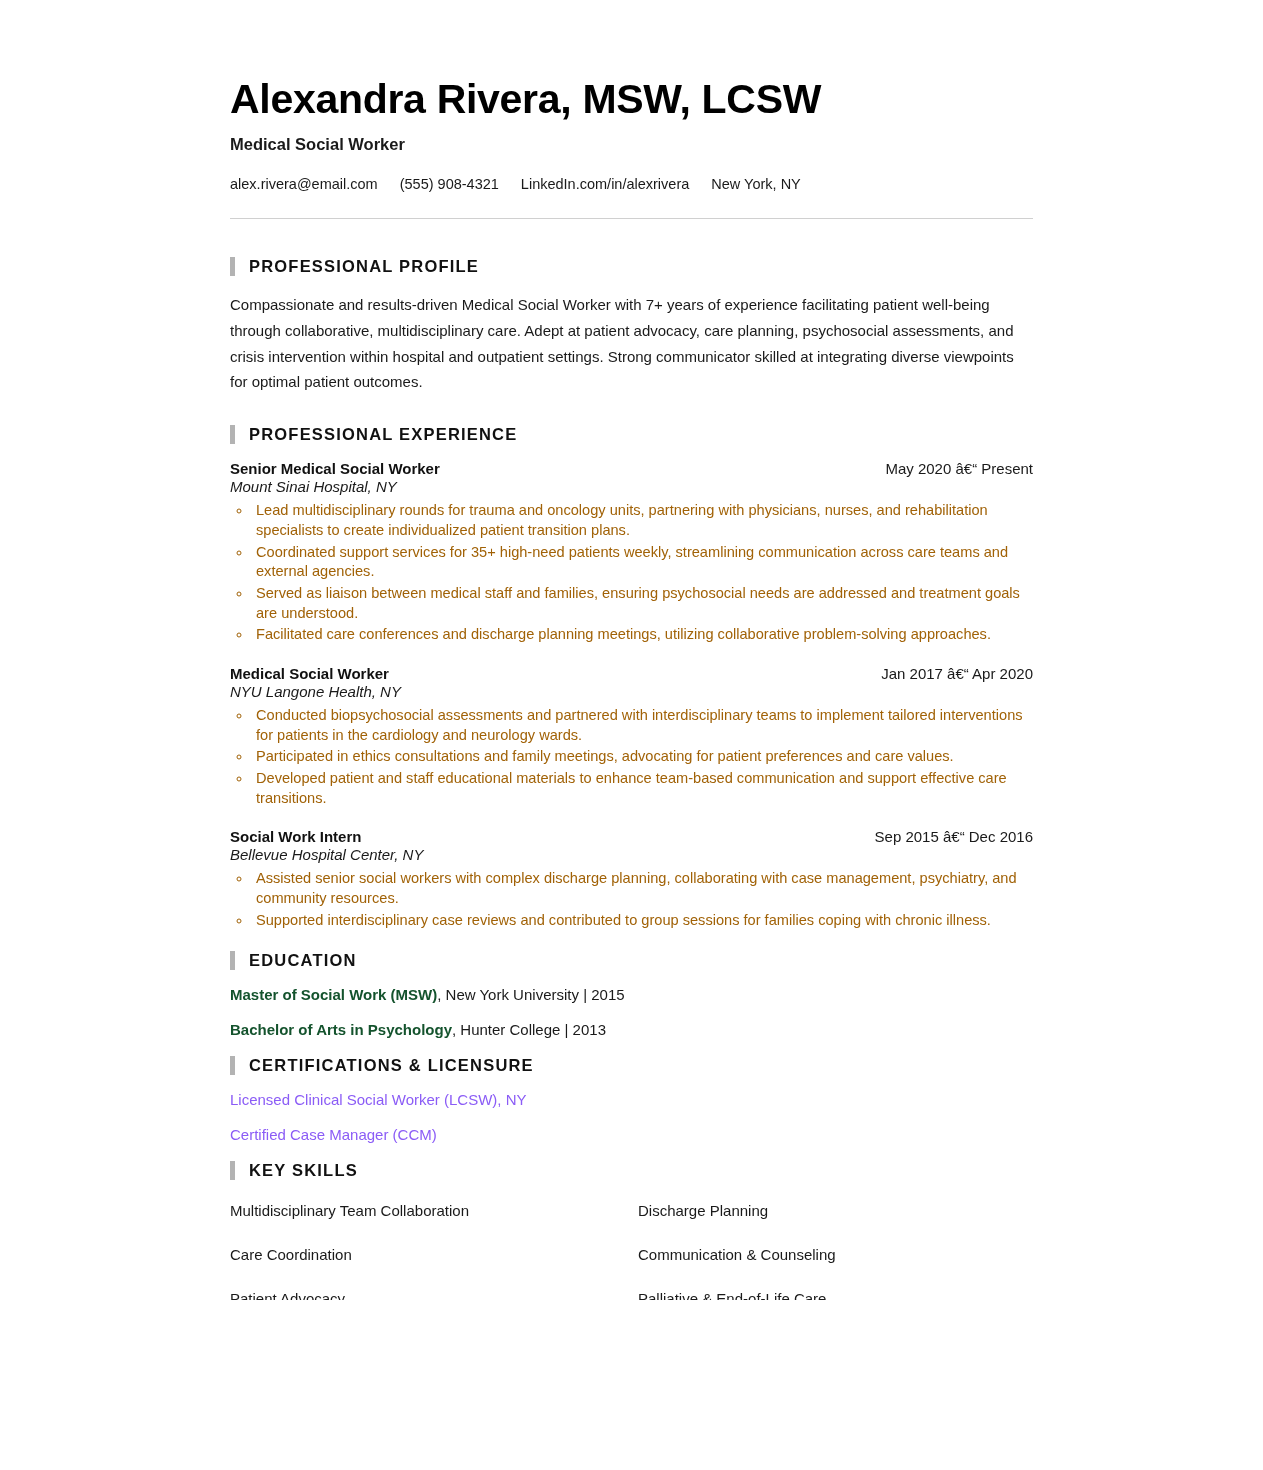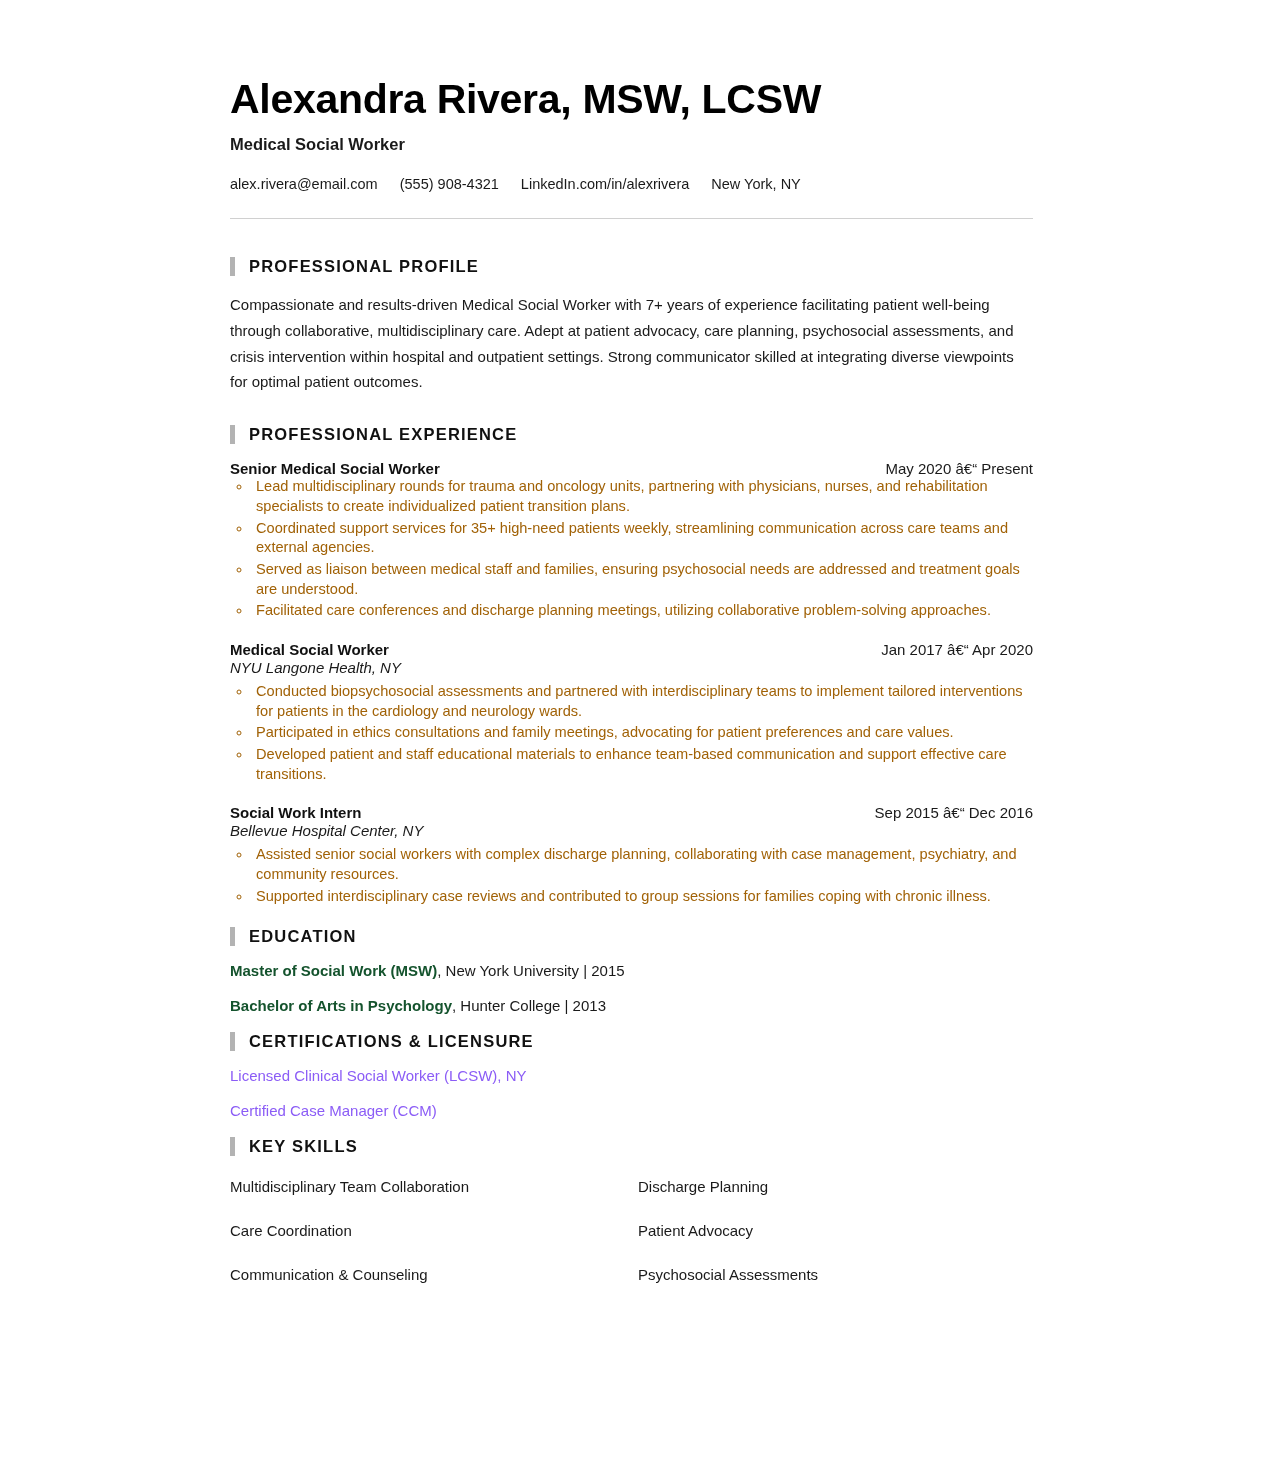--- a/index.html
+++ b/index.html
@@ -189,20 +189,21 @@
         <span class="section-title">PROFESSIONAL EXPERIENCE</span>
       </div>
 
       <div class="exp-wrap">
 
         <div class="job">
           <div class="job-row">
             <span class="job-role">Senior Medical Social Worker</span>
             <span class="job-dates">May 2020 â€“ Present</span>
           </div>
+          <div class="job-company">Mount Sinai Hospital, NY</div>
           <ul class="bullets">
             <li>Lead multidisciplinary rounds for trauma and oncology units, partnering with physicians, nurses, and rehabilitation specialists to create individualized patient transition plans.</li>
             <li>Coordinated support services for 35+ high-need patients weekly, streamlining communication across care teams and external agencies.</li>
             <li>Served as liaison between medical staff and families, ensuring psychosocial needs are addressed and treatment goals are understood.</li>
             <li>Facilitated care conferences and discharge planning meetings, utilizing collaborative problem-solving approaches.</li>
           </ul>
         </div>
 
         <div class="job">
           <div class="job-row">
@@ -260,21 +261,22 @@
 
     <div class="section">
       <div class="section-head">
         <span class="accent-bar"></span>
         <span class="section-title">KEY SKILLS</span>
       </div>
       <div class="skills-grid">
         <div class="skill-item">Multidisciplinary Team Collaboration</div>
         <div class="skill-item">Discharge Planning</div>
         <div class="skill-item">Care Coordination</div>
+        <div class="skill-item">Communication &amp; Counseling</div>
         <div class="skill-item">Patient Advocacy</div>
-        <div class="skill-item">Communication &amp; Counseling</div>
+        <div class="skill-item">Palliative &amp; End-of-Life Care</div>
         <div class="skill-item">Psychosocial Assessments</div>
         <div class="skill-item">Resource Navigation</div>
       </div>
     </div>
 
   </div>
 </div>
 
 </body></html>

